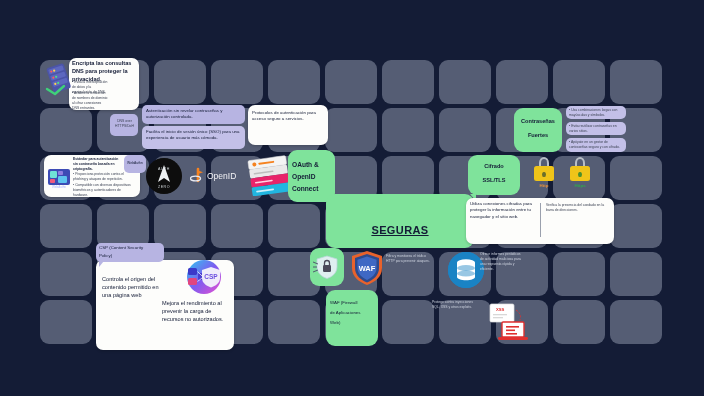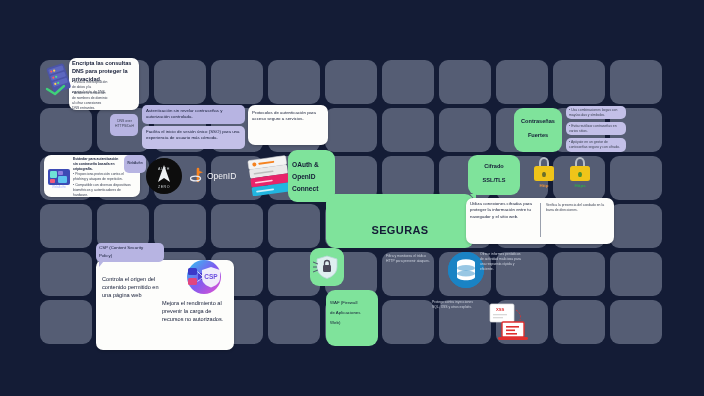--- a/index.html
+++ b/index.html
@@ -220,21 +220,21 @@
   </div>
 
   <div class="txt micro t-dark" style="left:73px;top:157px;width:50px;font-weight:bold;">Estándar para autenticación sin contraseña basada en criptografía.</div>
   <div class="txt micro t-grey" style="left:73px;top:172px;width:58px;">• Proporciona protección contra el phishing y ataques de repetición.</div>
   <div class="txt micro t-grey" style="left:73px;top:183px;width:58px;">• Compatible con diversos dispositivos biométricos y autenticadores de hardware.</div>
 
   <div class="card lav" style="left:124px;top:155px;width:22px;height:18px;"></div>
   <div class="txt micro t-dark" style="left:125px;top:161px;width:20px;text-align:center;">WebAuthn</div>
 
   <div class="card green" style="left:326px;top:194px;width:148px;height:54px;"></div>
-  <div class="txt huge t-dark" style="left:326px;top:222px;width:148px;text-align:center;">SEGURAS</div>
+  <div class="txt huge t-dark" style="left:326px;top:222px;width:148px;text-align:center;text-decoration:underline;">SEGURAS</div>
 
   <div class="card green" style="left:514px;top:108px;width:48px;height:44px;"></div>
   <div class="txt small t-dark" style="left:516px;top:118px;width:44px;text-align:center;font-weight:bold;">Contraseñas</div>
   <div class="txt small t-dark" style="left:516px;top:132px;width:44px;text-align:center;font-weight:bold;">Fuertes</div>
 
   <div class="card lav2" style="left:566px;top:106px;width:60px;height:13px;"></div>
   <div class="txt micro t-grey" style="left:569px;top:108px;width:55px;">• Usa combinaciones largas con mayúsculas y símbolos.</div>
 
   <div class="card lav2" style="left:566px;top:122px;width:60px;height:13px;"></div>
   <div class="txt micro t-grey" style="left:569px;top:124px;width:55px;">• Evita reutilizar contraseñas en varios sitios.</div>
@@ -302,20 +302,28 @@
     <svg viewBox="0 0 28 26" width="28" height="26">
       <path d="M14 2 L24 5 V13 C24 19 19 23 14 24.5 C9 23 4 19 4 13 V5 Z" fill="#dfeff0" stroke="#b9d6d9" stroke-width=".8"></path>
       <rect x="10" y="11" width="8" height="7" rx="1.2" fill="#4a4a5a"></rect>
       <path d="M11.5 11 V9 a2.5 2.5 0 0 1 5 0 V11" stroke="#4a4a5a" stroke-width="1.3" fill="none"></path>
       <path d="M0 8 L5 10" stroke="#4b4b6b" stroke-width=".9"></path>
       <path d="M0 13 L4 13" stroke="#4b4b6b" stroke-width=".9"></path>
       <path d="M0 18 L5 16" stroke="#4b4b6b" stroke-width=".9"></path>
     </svg>
   </div>
 
+  <div class="pic" style="left:350px;top:250px;width:34px;height:36px;">
+    <svg viewBox="0 0 34 36" width="34" height="36">
+      <path d="M17 1 L32 6 V18 C32 27 25 32 17 35 C9 32 2 27 2 18 V6 Z" fill="#e8622c"></path>
+      <path d="M17 4 L29 8 V18 C29 25.5 23 30 17 32.5 C11 30 5 25.5 5 18 V8 Z" fill="#2e4a8c"></path>
+      <path d="M17 6.5 L26.5 9.8 V18 C26.5 24 21.7 27.8 17 30 C12.3 27.8 7.5 24 7.5 18 V9.8 Z" fill="#3f68c4"></path>
+      <text x="17" y="21" font-family="Liberation Sans, sans-serif" font-size="7.5" fill="#ffffff" text-anchor="middle" font-weight="bold">WAF</text>
+    </svg>
+  </div>
 
   <div class="txt micro" style="left:386px;top:254px;width:44px;color:#ccd2de;">Filtra y monitorea el tráfico HTTP para prevenir ataques.</div>
 
   <div class="card green" style="left:326px;top:290px;width:52px;height:56px;"></div>
   <div class="txt tiny t-dark" style="left:330px;top:300px;width:48px;">WAF (Firewall</div>
   <div class="txt tiny t-dark" style="left:330px;top:310px;width:48px;">de Aplicaciones</div>
   <div class="txt tiny t-dark" style="left:330px;top:320px;width:48px;">Web)</div>
 
   <div class="disk" style="left:448px;top:252px;width:36px;height:36px;background:#1a83c4;">
     <svg viewBox="0 0 36 36" width="36" height="36">

